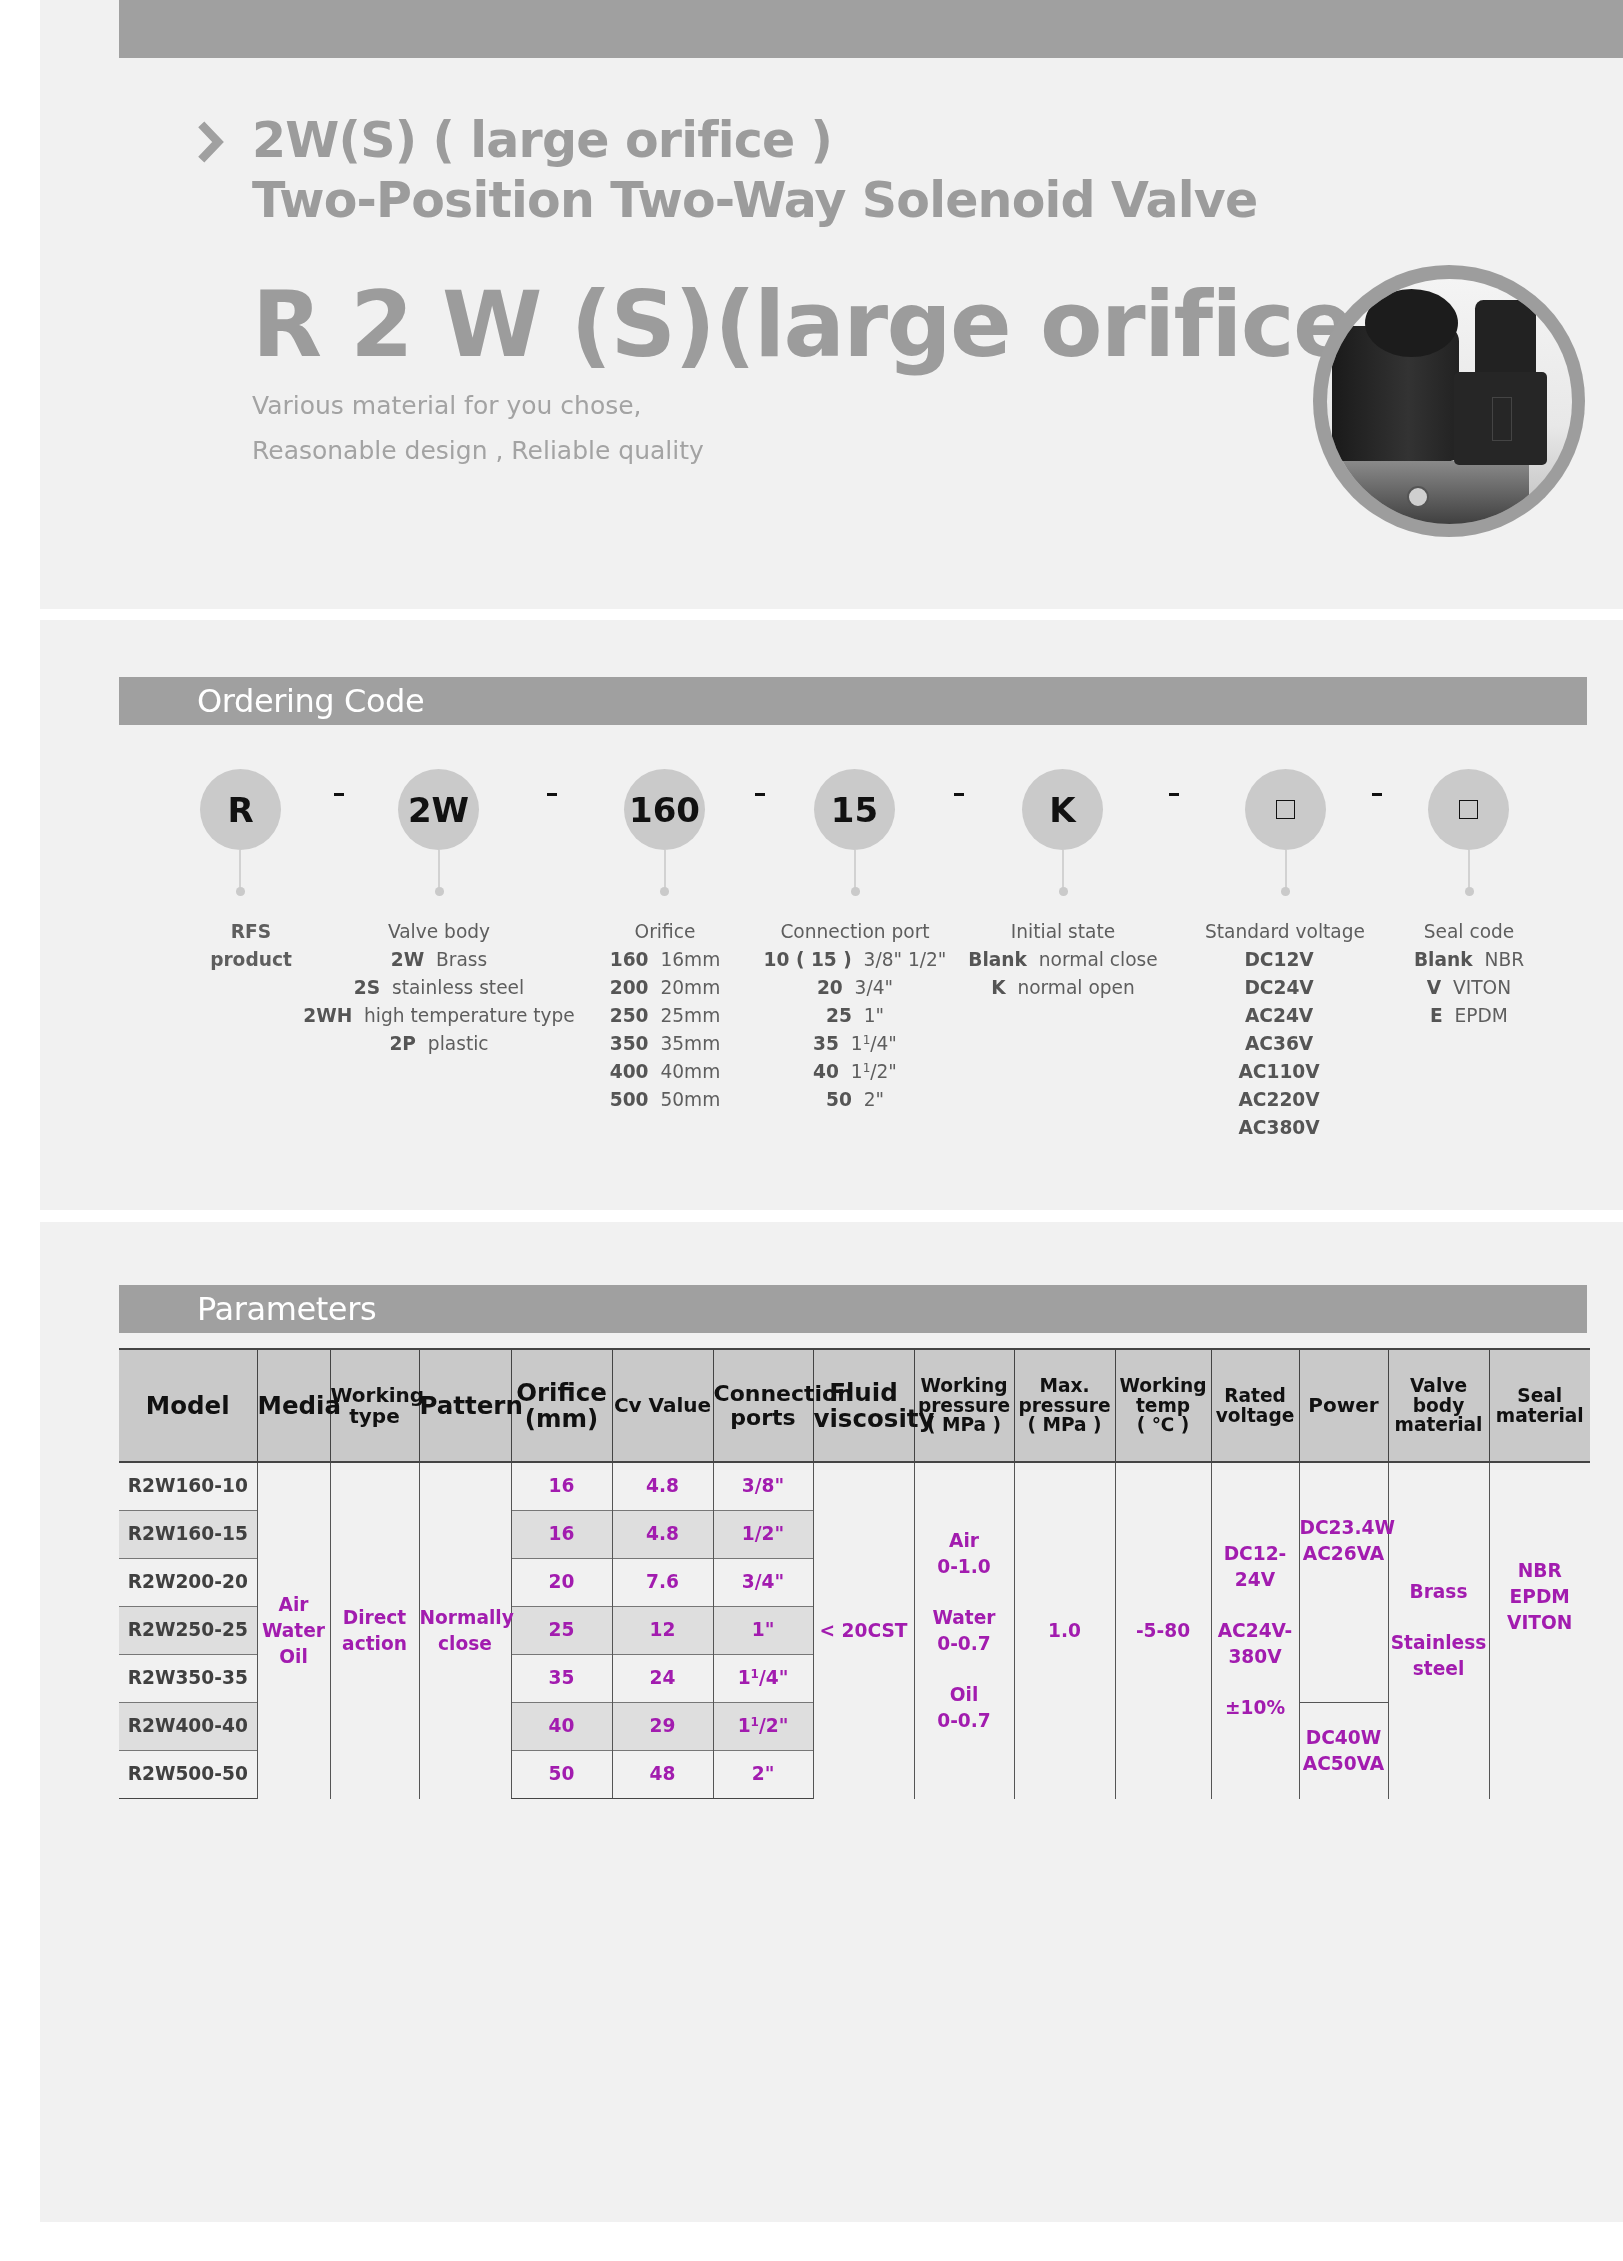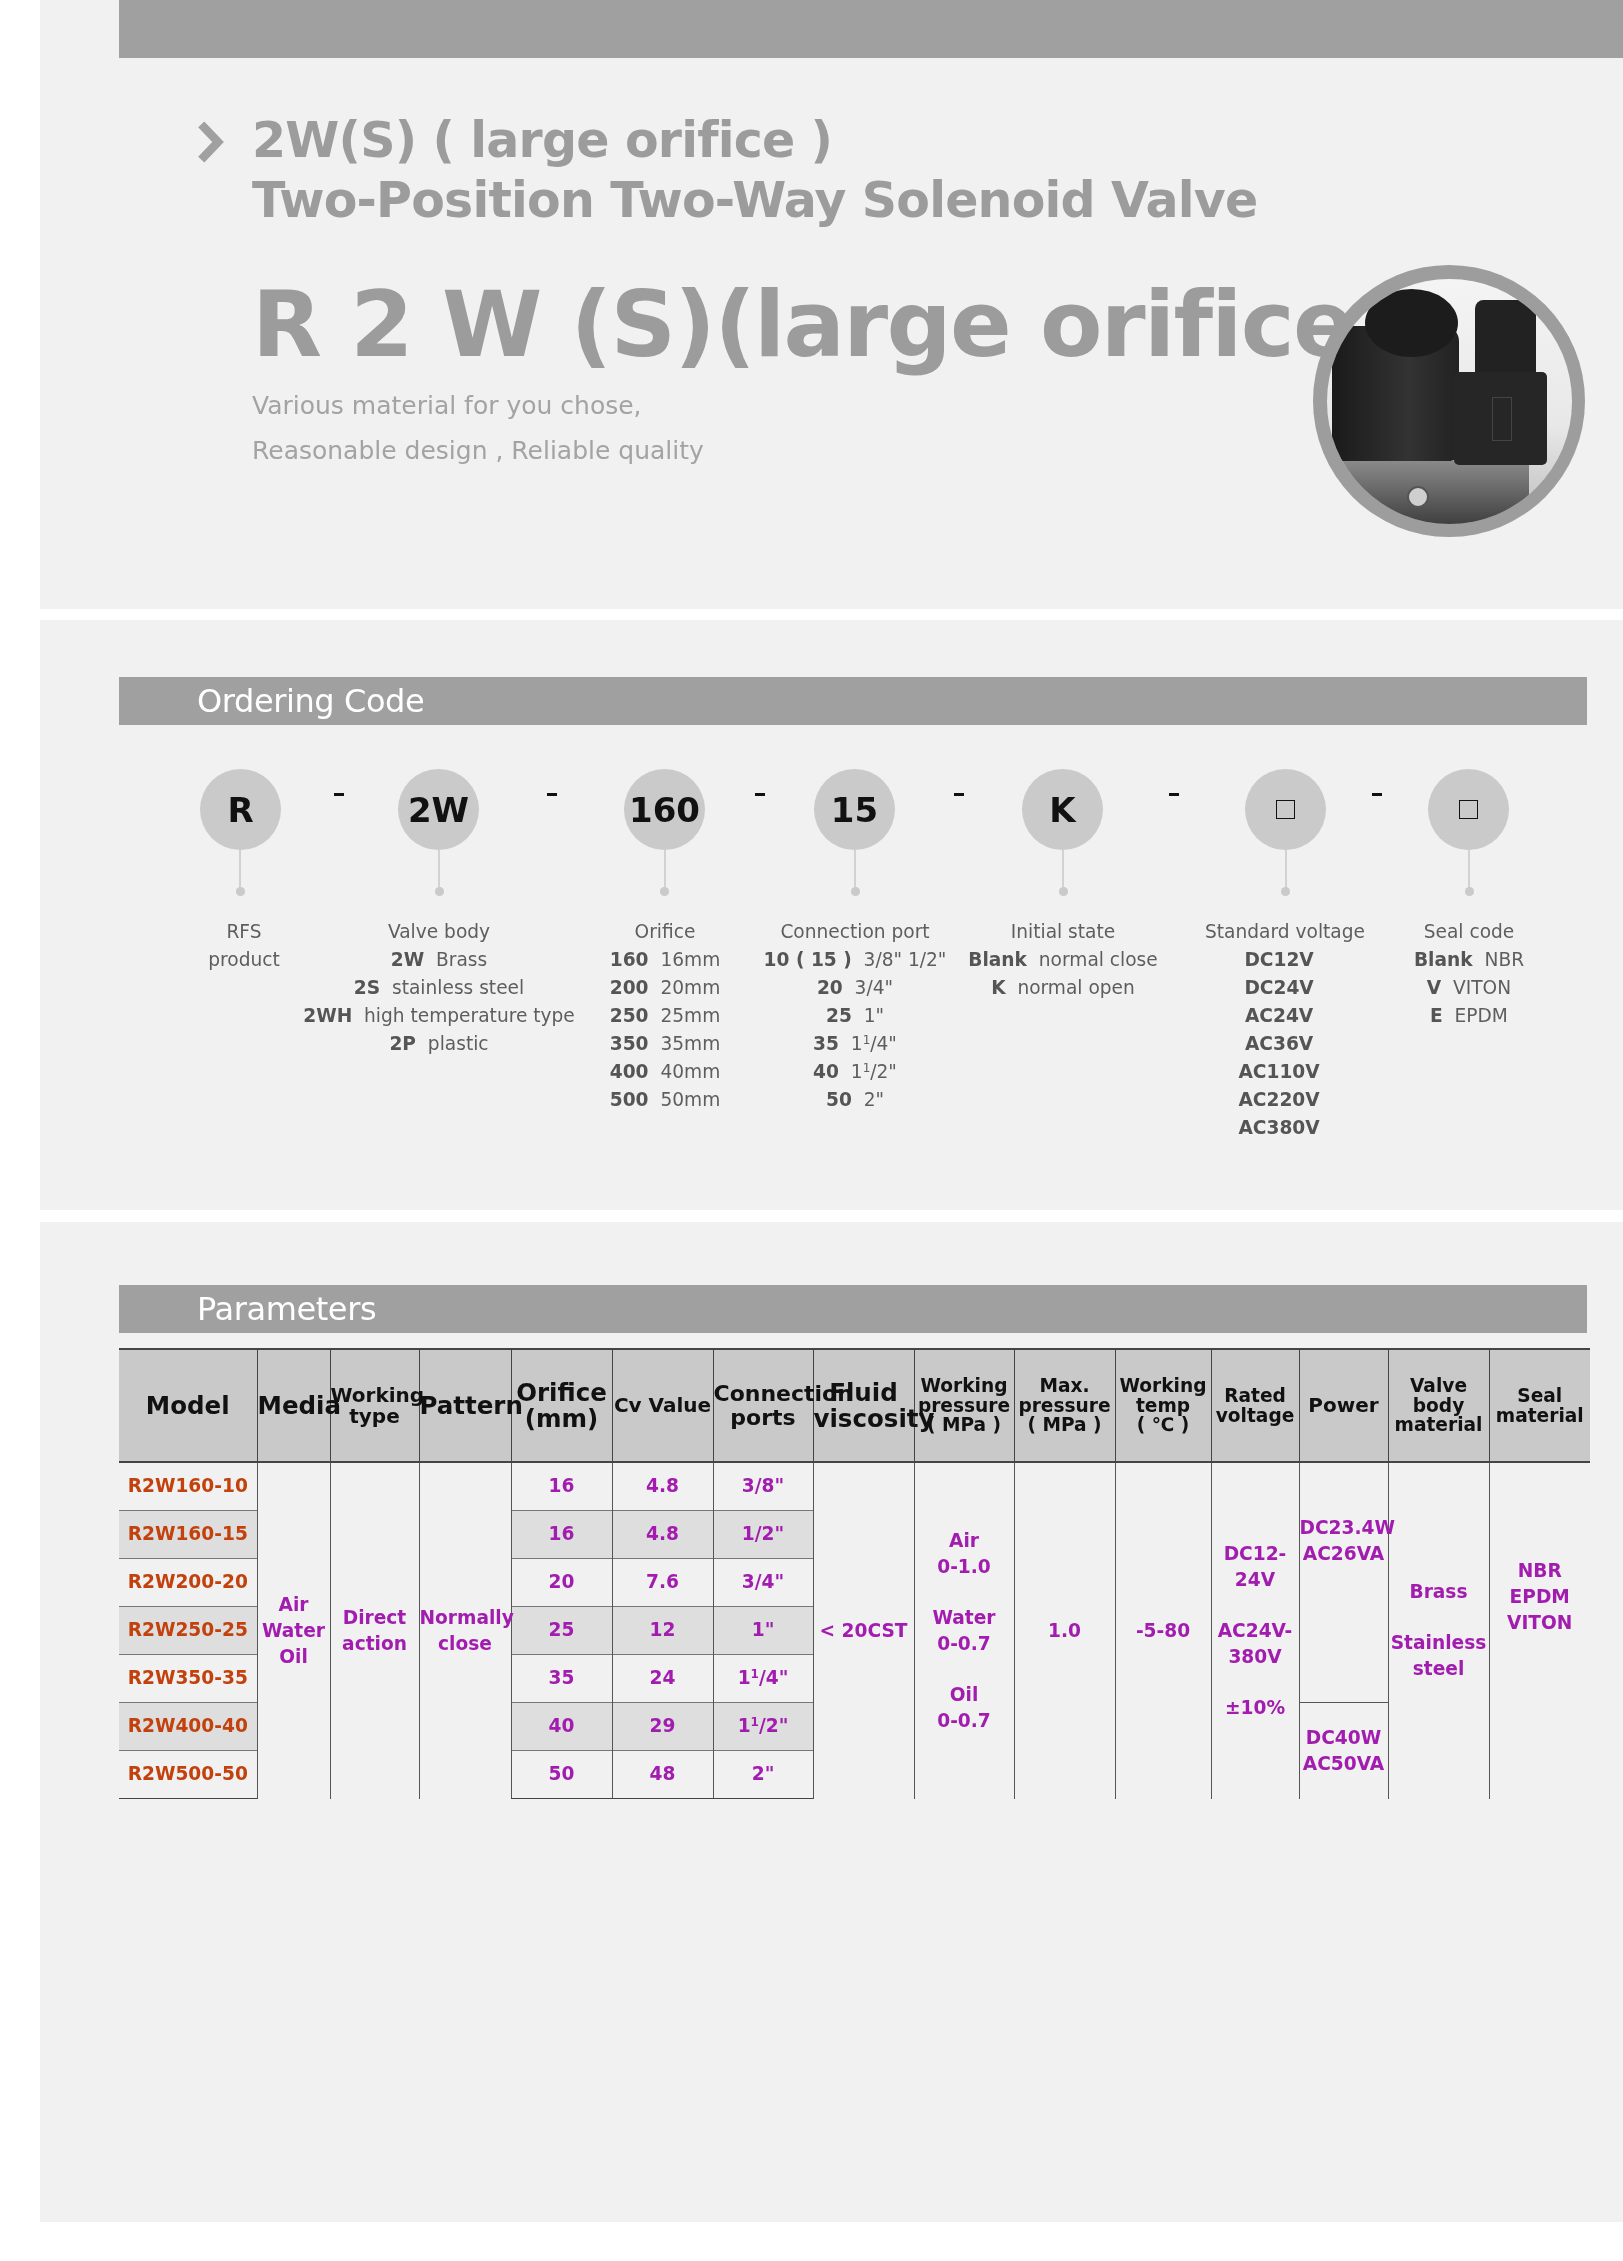--- a/index.html
+++ b/index.html
@@ -42,21 +42,21 @@
   .oc-col b { color:#555; font-weight:bold; }
   .oc-col .row { display:block; }
   sup.s { font-size:12px; vertical-align:6px; line-height:0; }
 
   
   .tbl { position:absolute; left:119px; top:1348px; border-collapse:collapse; table-layout:fixed; width:1468px; }
   .tbl th { background:#c9c9c9; color:#111; font-weight:bold; height:111px; padding:0; text-align:center; line-height:1.05;
             border-left:0.8px solid #444; border-top:2.5px solid #444; border-bottom:2.5px solid #444; }
   .tbl th:first-child { border-left:none; }
   .tbl td { height:47px; padding:0; text-align:center; font-size:18.6px; color:#a21caf; border-left:0.8px solid #555; border-top:0.8px solid #777; line-height:1.4;font-weight:bold; }
-  .tbl td.model { border-left:none; font-weight:bold; font-size:18.6px; color:#c2410c; }
+  .tbl td.model { border-left:none; font-weight:bold; font-size:18.6px; color:#404040; }
   .tbl tr.alt td.z { background:#dedede; }
   .tbl tr:last-child td { border-bottom:1.7px solid #444; }
   .tbl td.span { vertical-align:middle; background:#f1f1f1; }
   .th-l { font-size:24.5px; }
   .th-m { font-size:20px; }
   .th-s { font-size:18.6px; }
   .th-xs { font-size:22px; }
   .tbl td .gap { display:block; height:25px; }
 </style>
 </head>
@@ -87,21 +87,21 @@
 <div class="panel" id="p2"></div>
 <div class="sbar" style="top:677px">
   <span>Ordering Code</span>
 </div>
 
 <div id="oc">
     <div class="oc-circle" style="left: 200px;">R</div>
     <div class="oc-stem" style="left: 239px;"></div>
     <div class="oc-dot" style="left: 236px;"></div>
     <div class="oc-dash" style="left: 334px;"></div>
-    <div class="oc-col" style="left: 244px;">
+    <div class="oc-col" style="left: 251px; font-weight: bold;">
       <span class="row">RFS</span>
       <span class="row"><span>product</span></span>
     </div>
     <div class="oc-circle" style="left: 398px;">2W</div>
     <div class="oc-stem" style="left: 438px;"></div>
     <div class="oc-dot" style="left: 435px;"></div>
     <div class="oc-dash" style="left: 547px;"></div>
     <div class="oc-col" style="left: 439px;">
       <span class="row">Valve body</span>
       <span class="row"><b>2W</b>&nbsp;&nbsp;<span>Brass</span></span>

